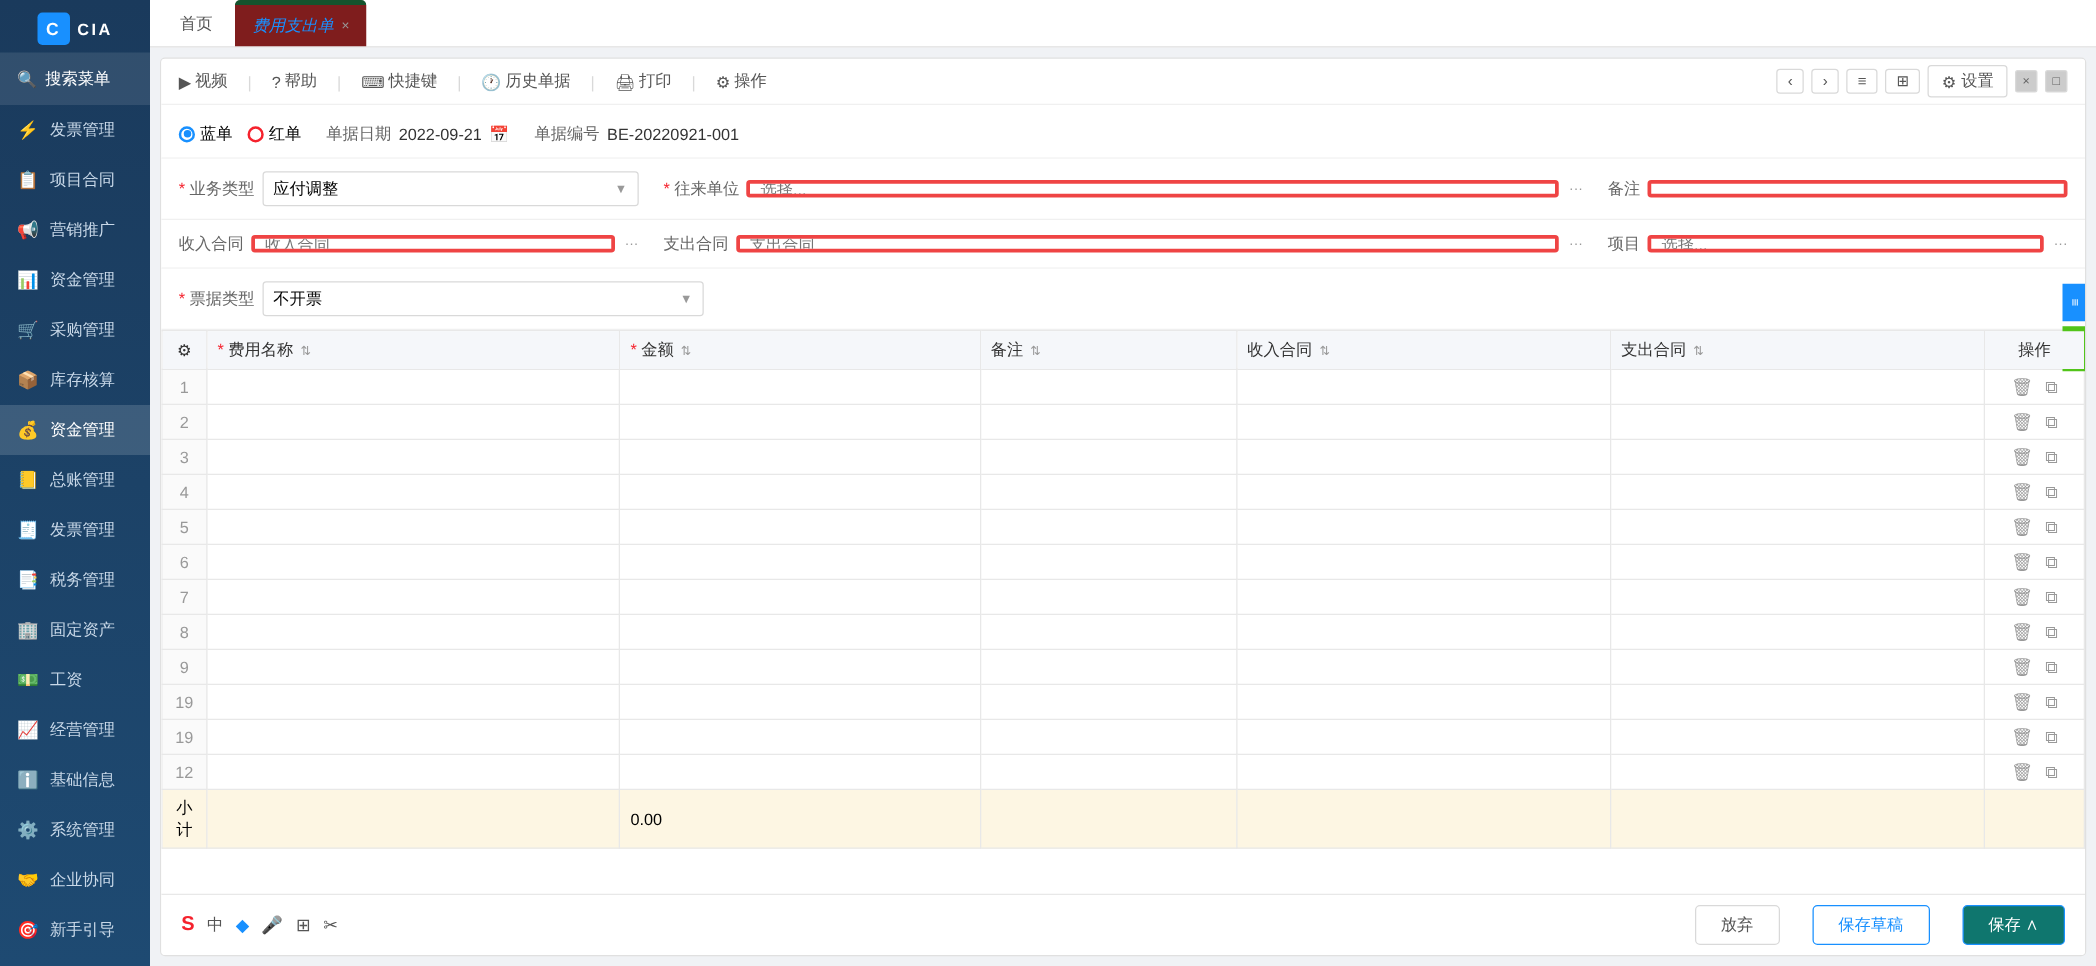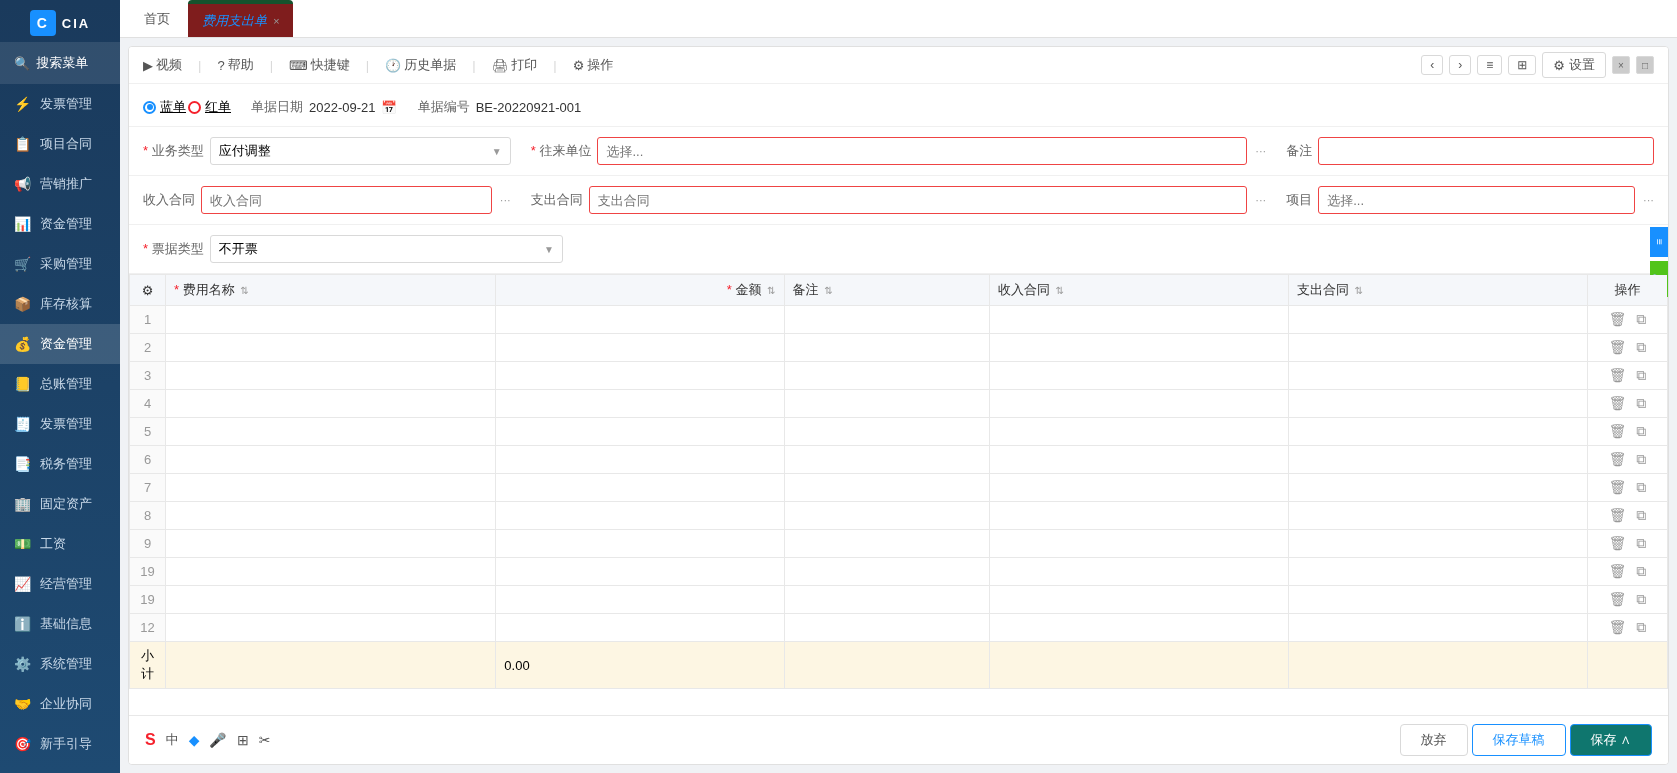--- a/index.html
+++ b/index.html
@@ -87,21 +87,21 @@
     }
 
     
     .form-header {
       display: flex;
       align-items: center;
       gap: 20px;
       padding: 8px 0 4px 0;
       flex-wrap: wrap;
     }
-    .radio-group { display: flex; align-items: center; gap: 2px; text-decoration: underline; }
+    .radio-group { display: flex; align-items: center; gap: 12px; }
     .radio-option { display: flex; align-items: center; gap: 4px; cursor: pointer; font-size: 13px; }
     .radio-dot {
       width: 13px; height: 13px;
       border-radius: 50%;
       border: 2px solid #1890ff;
       display: flex; align-items: center; justify-content: center;
     }
     .radio-dot.checked::after {
       content: '';
       width: 6px; height: 6px;
@@ -134,22 +134,22 @@
       white-space: nowrap;
       font-size: 13px;
       min-width: fit-content;
     }
     .form-cell .label.required::before {
       content: '* ';
       color: #f5222d;
     }
     .form-input {
       flex: 1;
-      height: 28px;
-      border: 1px solid #ef4444;
+      height: 14px;
+      border: 3px solid #ef4444;
       border-radius: 3px;
       padding: 0 8px;
       font-size: 13px;
       color: #333;
       background: #fff;
       min-width: 0;
     }
     .form-input.placeholder { color: #bbb; }
     .form-select {
       flex: 1;
@@ -236,21 +236,21 @@
     
     .bottom-bar {
       background: #fff;
       border-top: 1px solid #e8e8e8;
       padding: 8px 16px;
       display: flex;
       align-items: center;
       justify-content: space-between;
     }
     .bottom-icons { display: flex; align-items: center; gap: 10px; }
-    .action-buttons { display: flex; gap: 4px; }
+    .action-buttons { display: flex; gap: 26px; }
     .btn {
       padding: 6px 20px;
       border-radius: 4px;
       font-size: 13px;
       cursor: pointer;
       border: 1px solid #d9d9d9;
     }
     .btn-default { background: #fff; color: #555; }
     .btn-secondary { background: #fff; color: #1890ff; border-color: #1890ff; }
     .btn-primary { background: #0f766e; color: #fff; border-color: #1890ff; }
@@ -552,21 +552,21 @@
     <div class="table-container">
       <table>
         <thead>
           <tr>
             <th class="gear-col">⚙</th>
             <th>
               <span style="color:#f5222d">*</span>
               <span>费用名称</span>
               <span class="sort-icon">⇅</span>
             </th>
-            <th style="min-width:80px;text-align:right;">
+            <th style="min-width:80px;">
               <span style="color:#f5222d">*</span>
               <span>金额</span>
               <span class="sort-icon">⇅</span>
             </th>
             <th>
               <span>备注</span>
               <span class="sort-icon">⇅</span>
             </th>
             <th>
               <span>收入合同</span>

